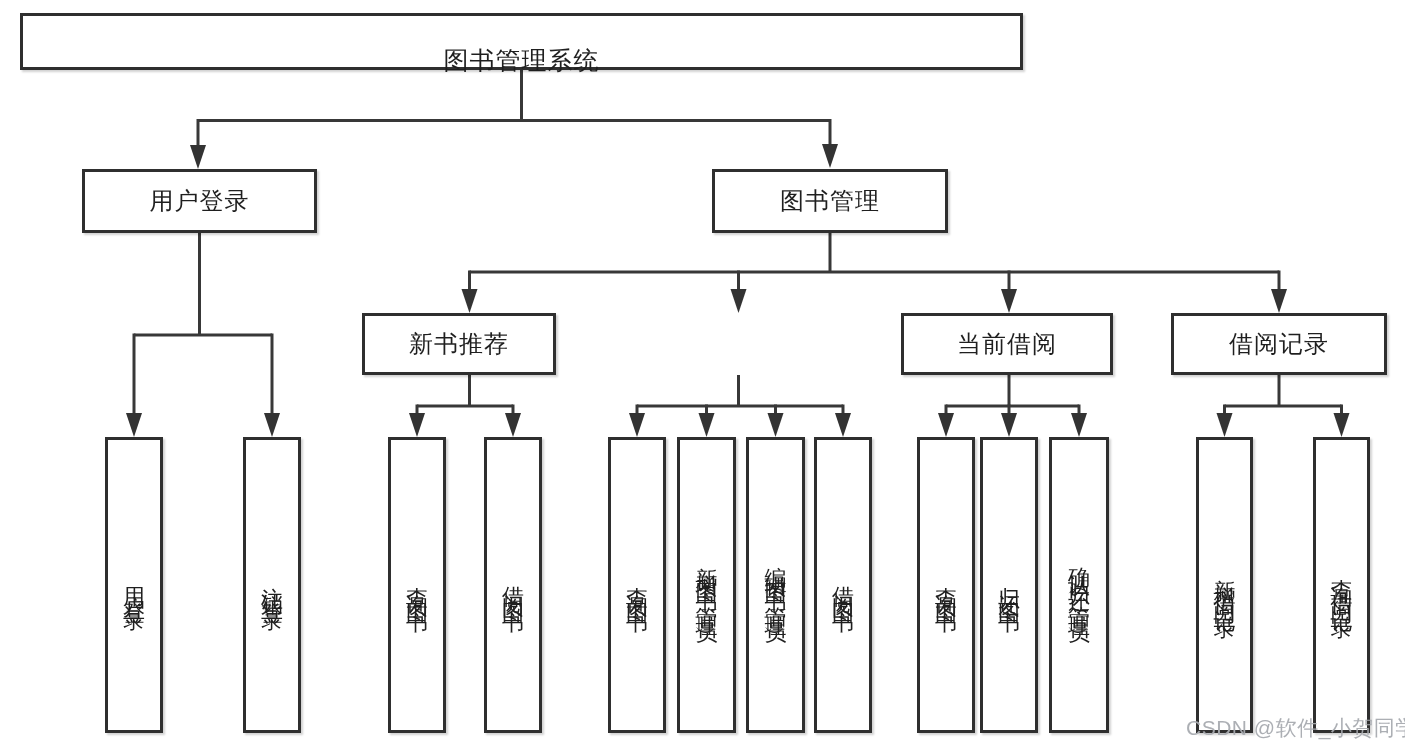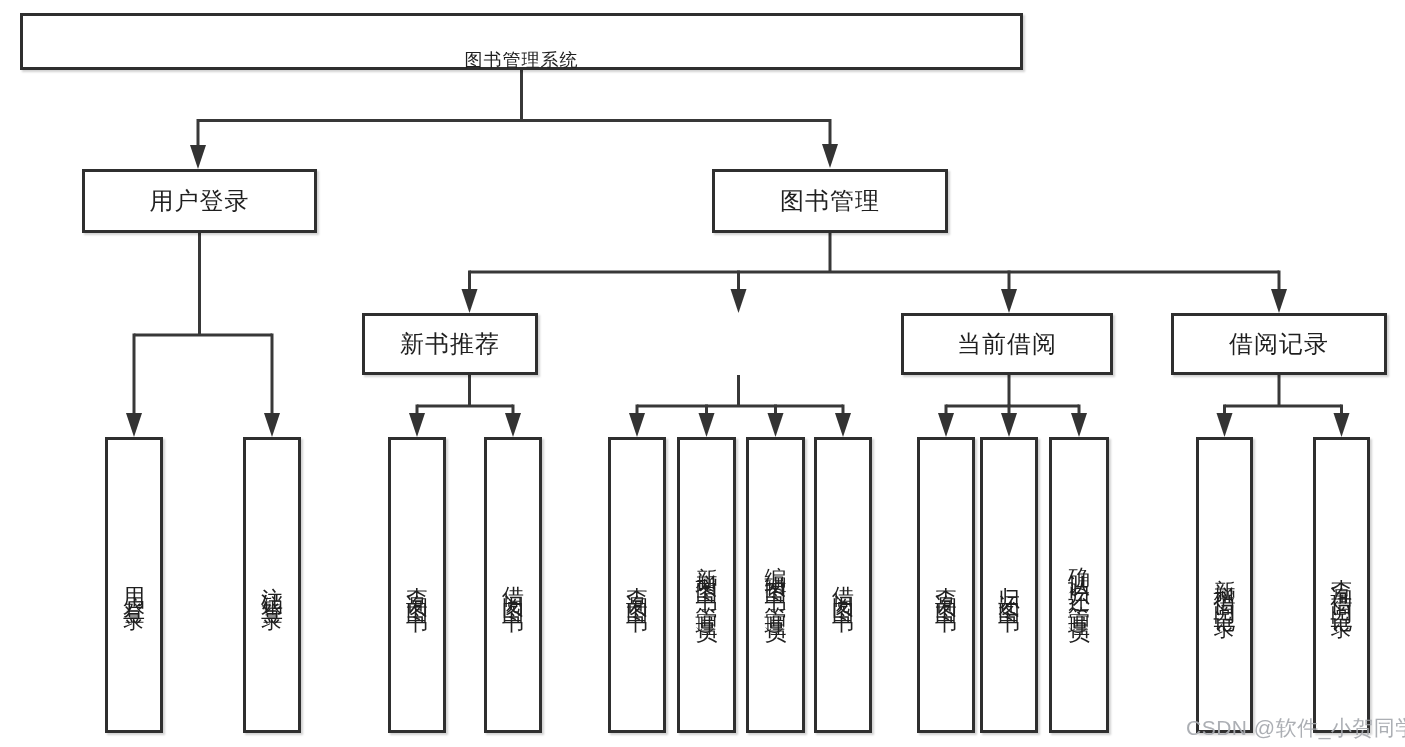--- a/index.html
+++ b/index.html
@@ -17,21 +17,21 @@
     position:absolute;
     box-sizing:border-box;
     background:#ffffff;
     border:3px solid #2f2f2f;
     box-shadow:2px 2px 2px rgba(0,0,0,0.18);
     display:flex;align-items:center;justify-content:center;
     z-index:2;
     color:#1f1f1f;
   }
   .hnode span{font-size:24px;letter-spacing:1px;white-space:nowrap;}
-  .rootnode span{font-size:18px;letter-spacing:1px;margin-top:37px;}
+  .rootnode span{font-size:25px;letter-spacing:1px;margin-top:37px;}
   .leaf span{
     writing-mode:vertical-rl;
     font-size:22px;
     letter-spacing:8px;
     line-height:1;
     white-space:nowrap;
   }
   #watermark{
     position:absolute;
     left:1186px;top:714px;
@@ -127,21 +127,21 @@
     <span>图书管理系统</span>
   </div>
 
   <div class="node hnode" style="left:82px;top:169px;width:235px;height:64px;">
     <span>用户登录</span>
   </div>
   <div class="node hnode" style="left:712px;top:169px;width:236px;height:64px;">
     <span>图书管理</span>
   </div>
 
-  <div class="node hnode" style="left:362px;top:313px;width:176px;height:62px;align-items:center;">
+  <div class="node hnode" style="left:362px;top:313px;width:194px;height:62px;align-items:center;">
     <span>新书推荐</span>
   </div>
   <div class="node hnode" style="left:901px;top:313px;width:212px;height:62px;">
     <span>当前借阅</span>
   </div>
   <div class="node hnode" style="left:1171px;top:313px;width:216px;height:62px;">
     <span>借阅记录</span>
   </div>
 
   <div class="node leaf" style="left:105px;top:437px;width:58px;height:296px;">

